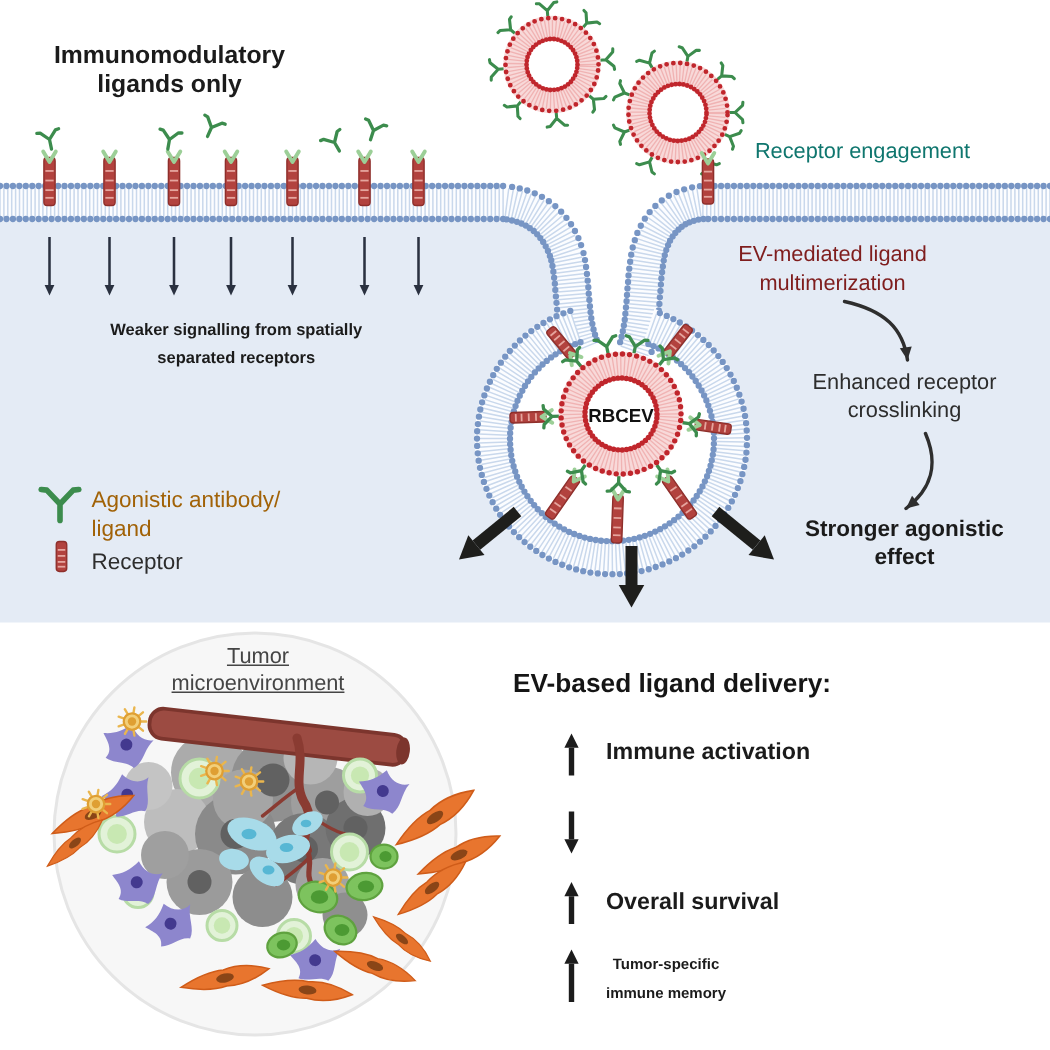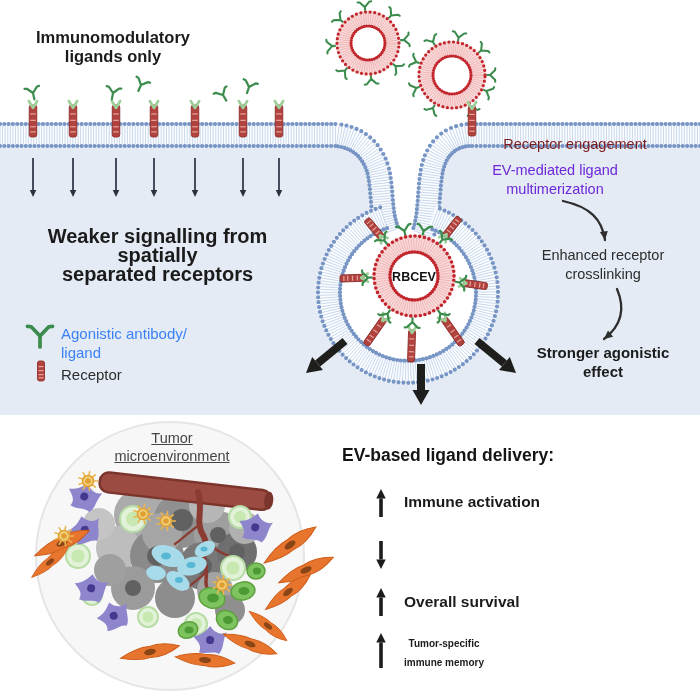--- a/index.html
+++ b/index.html
@@ -522,35 +522,35 @@
           <line x1="381" y1="668" x2="381" y2="642.5" stroke="#1c1c1c" stroke-width="3.6"></line>
           <polygon points="381,633 385.75,642.5 376.25,642.5" fill="#1c1c1c"></polygon>
         </g>
       </g>
     </svg>
 
   <div class="txt ctr bold" style="left:2px;top:28px;width:222px;font-size:16.5px;">Immunomodulatory
 ligands only</div>
 
 
-  <div class="txt ctr" style="left:465px;top:92px;width:220px;font-size:14.5px;color:#7f1d1d;margin-top:43px;">Receptor engagement</div>
-
-  <div class="txt ctr" style="left:445px;top:161px;width:220px;font-size:14.5px;color:#6d28d9;">EV-mediated ligand
+  <div class="txt ctr" style="left:465px;top:92px;width:220px;font-size:14.5px;color:#0f766e;">Receptor engagement</div>
+
+  <div class="txt ctr" style="left:445px;top:161px;width:220px;font-size:14.5px;color:#7f1d1d;">EV-mediated ligand
 multimerization</div>
 
   <div class="txt ctr" style="left:493px;top:246px;width:220px;font-size:14.5px;color:#2d2d2d;">Enhanced receptor
 crosslinking</div>
 
   <div class="txt ctr bold" style="left:493px;top:343px;width:220px;font-size:15px;">Stronger agonistic
 effect</div>
 
-  <div class="txt ctr bold" style="left:35px;top:211px;width:245px;font-size:20px;margin-top:16px;">Weaker signalling from spatially
+  <div class="txt ctr bold" style="left:35px;top:211px;width:245px;font-size:11px;">Weaker signalling from spatially
 separated receptors</div>
 
-  <div class="txt" style="left:61px;top:324px;font-size:15px;color:#3b82f6;">Agonistic antibody/
+  <div class="txt" style="left:61px;top:324px;font-size:15px;color:#a16207;">Agonistic antibody/
 ligand</div>
 
   <div class="txt" style="left:61px;top:365px;font-size:15px;color:#2d2d2d;text-align:center;">Receptor</div>
 
   <div class="txt ctr" style="left:72px;top:429px;width:200px;font-size:14.5px;color:#454545;line-height:18px;text-decoration:underline;">Tumor
 microenvironment</div>
 
   <div class="txt bold" style="left:342px;top:446px;font-size:17.5px;color:#151515;">EV-based ligand delivery:</div>
 
   <div class="txt bold" style="left:404px;top:492px;font-size:15.5px;">Immune activation</div>

